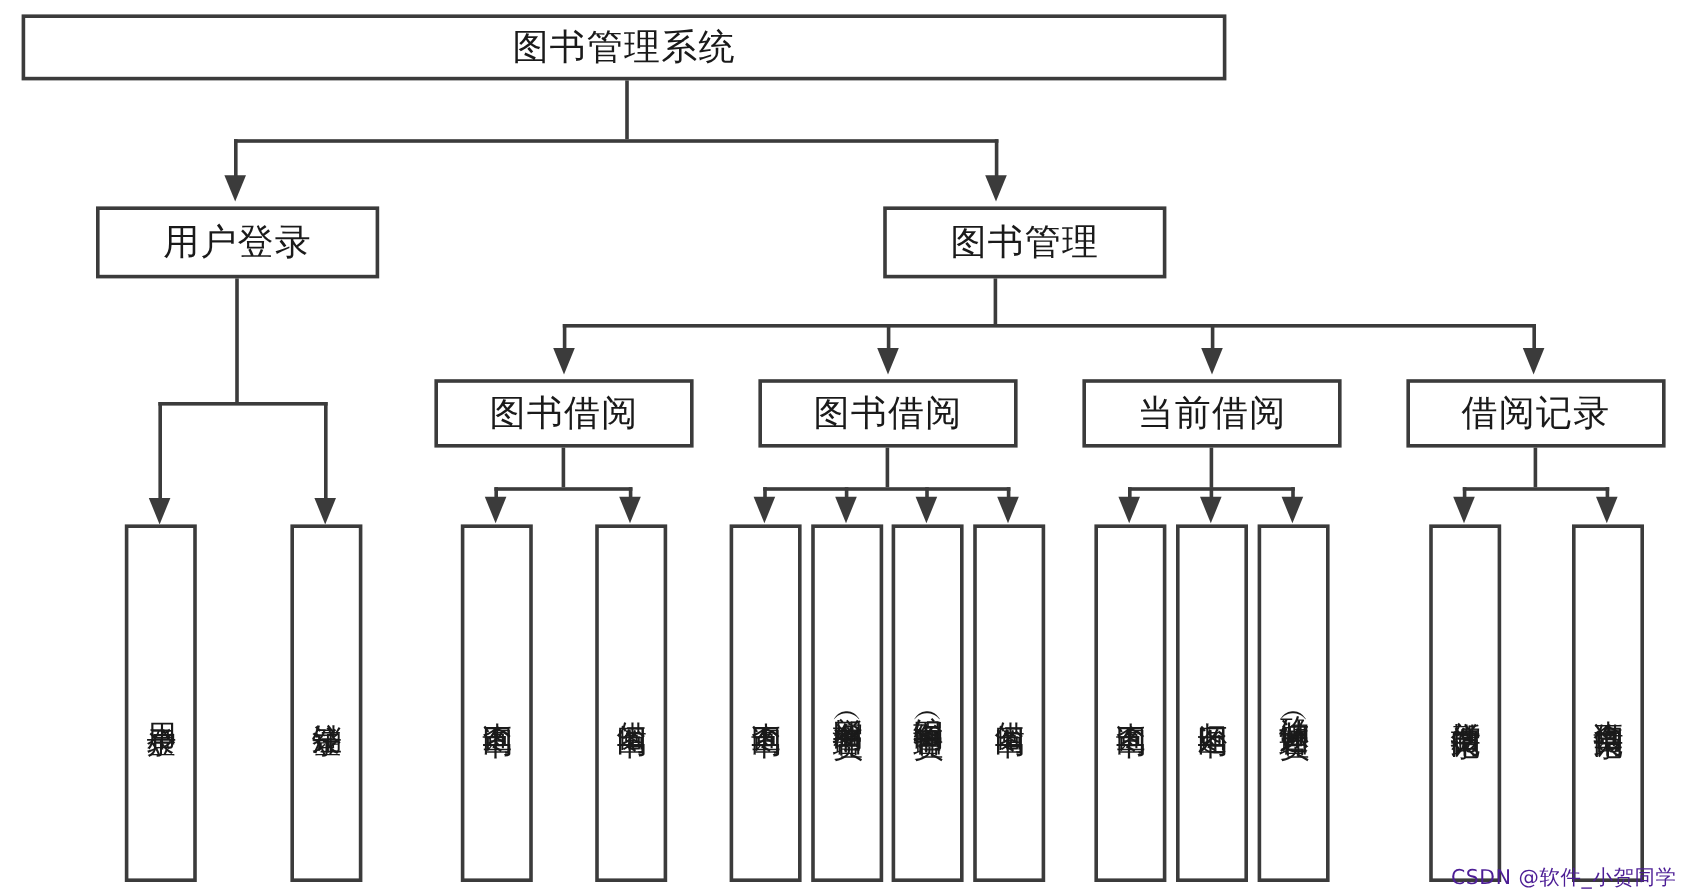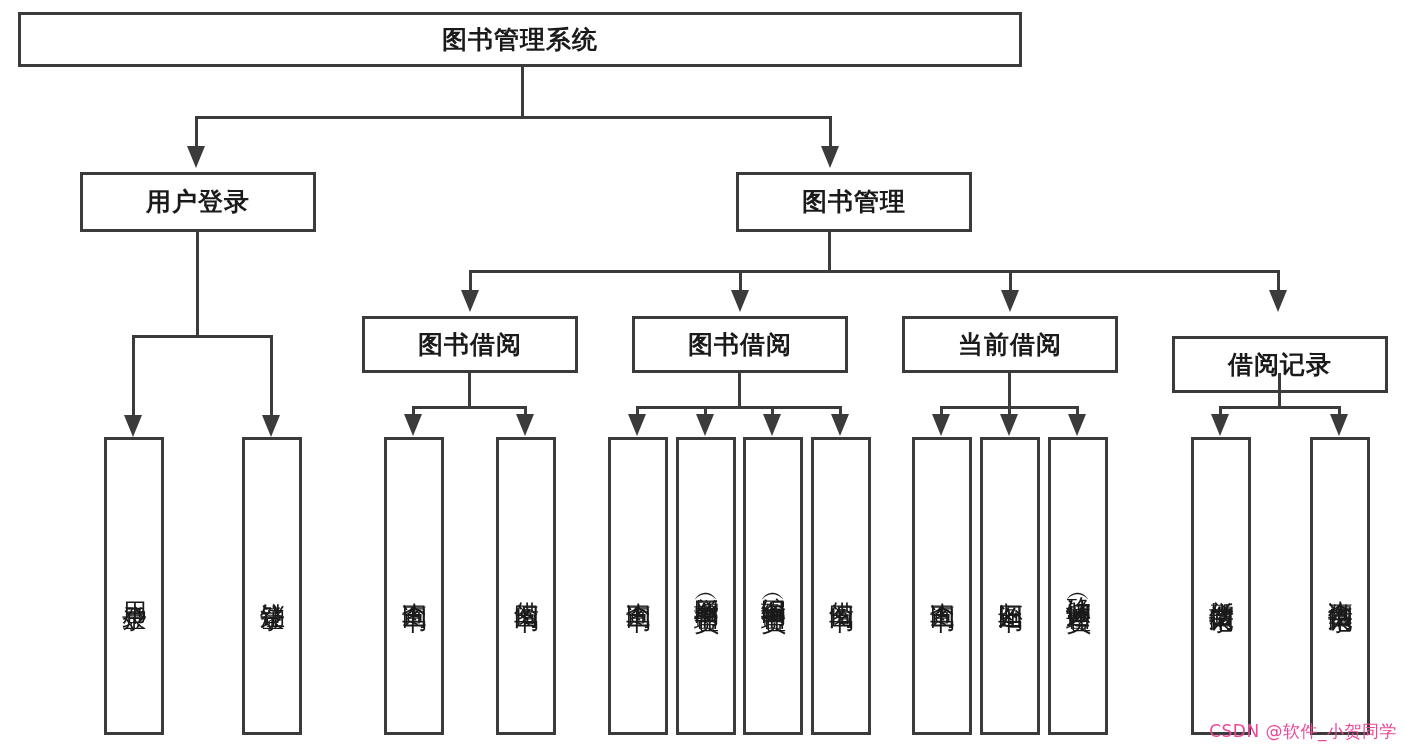--- a/index.html
+++ b/index.html
@@ -19,24 +19,23 @@
     position: absolute;
     box-sizing: border-box;
     border: 3px solid #3b3b3b;
     background: #ffffff;
     display: flex;
     align-items: center;
     justify-content: center;
     color: #1a1a1a;
   }
   .node.h {
-    font-size: 25px;
+    font-size: 30px;
     letter-spacing: 1px;
     line-height: 1.1;
-    font-weight: bold;
   }
   .node.v {
     writing-mode: vertical-rl;
     text-orientation: upright;
     font-size: 25px;
     line-height: 1.28;
     letter-spacing: 2px;
     padding: 4px 0;
     text-align: center;
   }
@@ -57,21 +56,21 @@
     height: 0;
     border-left: 9px solid transparent;
     border-right: 9px solid transparent;
     border-top: 22px solid #3b3b3b;
   }
   #watermark {
     position: absolute;
     right: 8px;
     bottom: 4px;
     font-size: 17px;
-    color: #ec4899;
+    color: #4c1d95;
     letter-spacing: 0.5px;
     white-space: nowrap;
   }
 </style>
 </head>
 <body>
 
 <div id="canvas">
 
   <div class="node h" style="left:18px; top:12px; width:1004px; height:55px;">
@@ -114,21 +113,21 @@
 
   <div class="node h" style="left:362px; top:316px; width:216px; height:57px;">
     <span>图书借阅</span>
   </div>
   <div class="node h" style="left:902px; top:316px; width:216px; height:57px;">
     <span>当前借阅</span>
   </div>
   <div class="node h" style="left:632px; top:316px; width:216px; height:57px;">
     <span>图书借阅</span>
   </div>
-  <div class="node h" style="left:1172px; top:316px; width:216px; height:57px;margin-top:20px;">
+  <div class="node h" style="left:1172px; top:316px; width:216px; height:57px;">
     <span>借阅记录</span>
   </div>
 
   <div class="edge vline" style="left:468px; top:373px; width:3px; height:33px;"></div>
   <div class="edge hline" style="left:412px; top:406px; width:115px; height:3px;"></div>
   <div class="edge vline" style="left:412px; top:406px; width:3px; height:12px;"></div>
   <div class="arrow" style="left:404px; top:414px;"></div>
   <div class="edge vline" style="left:524px; top:406px; width:3px; height:12px;"></div>
   <div class="arrow" style="left:516px; top:414px;"></div>
 

